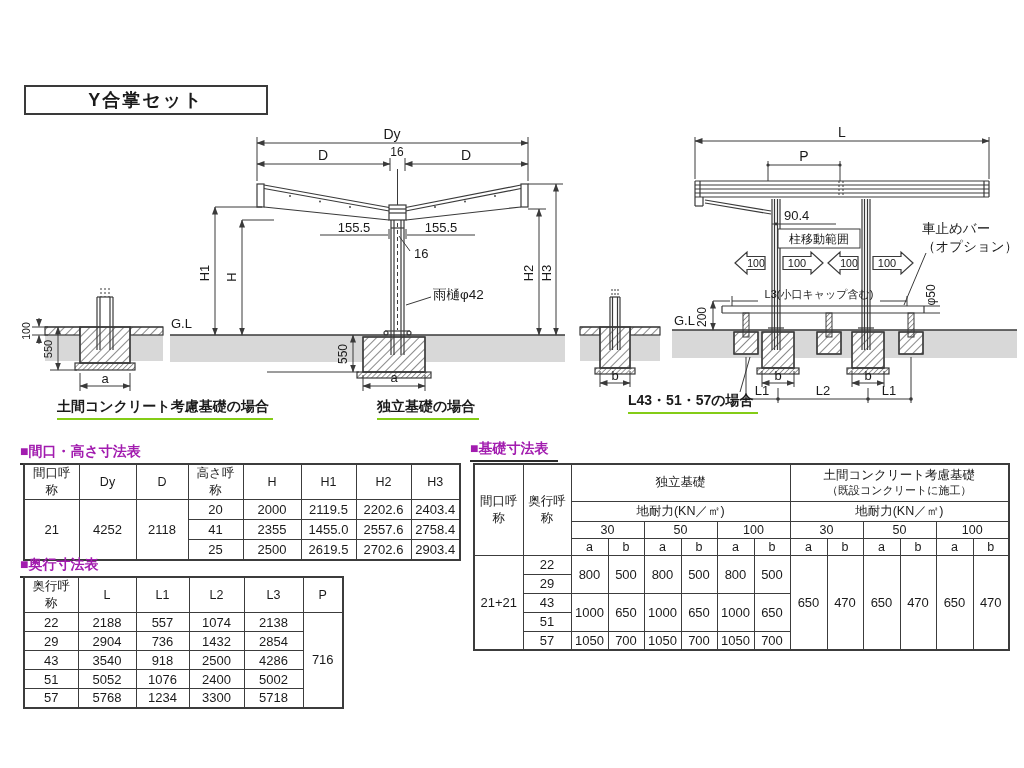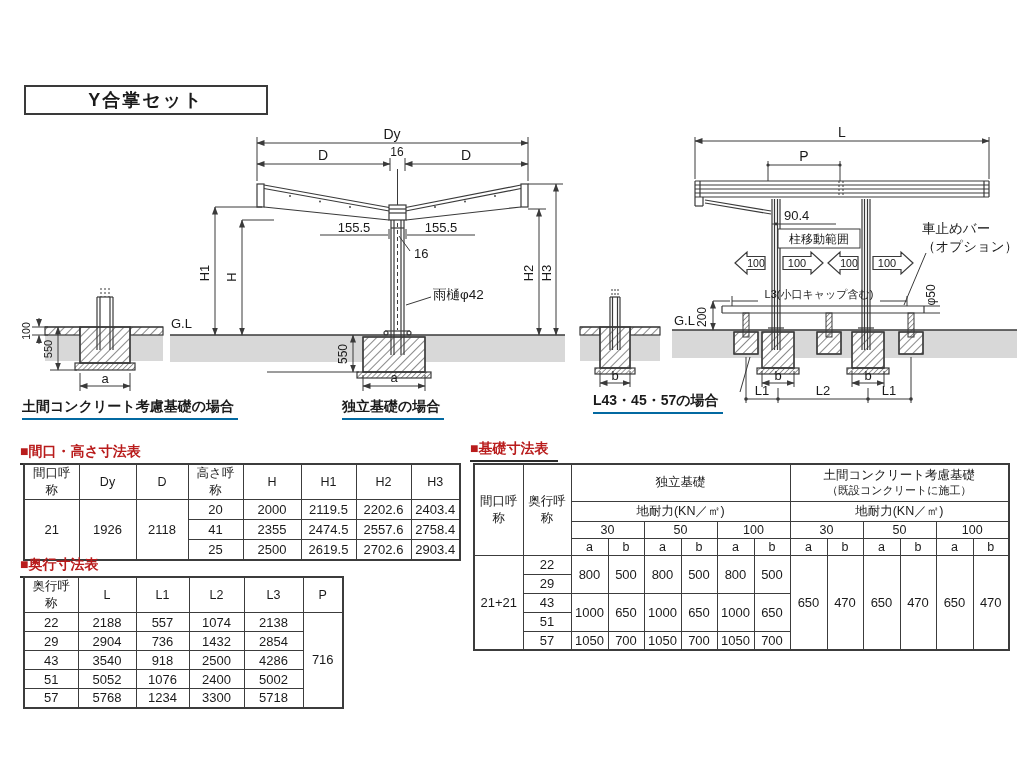--- a/index.html
+++ b/index.html
@@ -10,25 +10,25 @@
   .abs{position:absolute;}
   
   #title-box{
     left:24px;top:85px;width:240px;height:26px;border:2px solid #3a3a3a;
     display:flex;align-items:center;justify-content:center;
     font-size:18px;font-weight:bold;letter-spacing:2px;background:#fff;
   }
   
   .diagram-caption{
     font-size:14px;font-weight:bold;color:#1a1a1a;
-    border-bottom:2px solid #0369a1;padding:0 4px 2px 0;white-space:nowrap;
+    border-bottom:2px solid #84cc16;padding:0 4px 2px 0;white-space:nowrap;margin-left:35px;
   }
   
   .table-title{
-    font-size:14px;font-weight:bold;color:#b91c1c;
+    font-size:14px;font-weight:bold;color:#a21caf;
     border-bottom:2px solid #2b2b2b;padding:0 10px 2px 0;white-space:nowrap;
   }
   
   table.spec{
     position:absolute;border-collapse:collapse;background:#fff;
     border:2px solid #3c3c3c;table-layout:fixed;
   }
   table.spec th, table.spec td{
     border:1.4px solid #3c3c3c;text-align:center;vertical-align:middle;
     padding:0 2px;font-weight:normal;color:#1a1a1a;overflow:hidden;
@@ -355,21 +355,21 @@
   <text x="102" y="200" font-size="13">G.L</text>
   <text x="206" y="255" font-size="13" text-anchor="middle">b</text>
   <text x="296" y="255" font-size="13" text-anchor="middle">b</text>
   <text x="190" y="270" font-size="13" text-anchor="middle">L1</text>
   <text x="251" y="270" font-size="13" text-anchor="middle">L2</text>
   <text x="317" y="270" font-size="13" text-anchor="middle">L1</text>
 </svg>
 
 <div class="abs diagram-caption" style="left:22px;top:398px;">土間コンクリート考慮基礎の場合</div>
 <div class="abs diagram-caption" style="left:342px;top:398px;font-family:Liberation Serif, serif;">独立基礎の場合</div>
-<div class="abs diagram-caption" style="left:593px;top:392px;">L43・45・57の場合</div>
+<div class="abs diagram-caption" style="left:593px;top:392px;">L43・51・57の場合</div>
 
 <div class="abs table-title" style="left:20px;top:443px;">■間口・高さ寸法表</div>
 
 <table id="t1" class="spec" style="left:23px;top:463px;">
   <colgroup>
     <col style="width:55px">
       <col style="width:57px">
       <col style="width:52px">
       <col style="width:55px">
     <col style="width:58px">
@@ -383,32 +383,32 @@
     <th>Dy</th>
     <th>D</th>
     <th>高さ呼称</th>
     <th>H</th>
     <th>H1</th>
     <th>H2</th>
     <th>H3</th>
   </tr>
   <tr>
     <td rowspan="3">21</td>
-    <td rowspan="3">1926</td>
+    <td rowspan="3">4252</td>
     <td rowspan="3">2118</td>
     <td>20</td>
     <td>2000</td>
     <td>2119.5</td>
     <td>2202.6</td>
     <td>2403.4</td>
   </tr>
   <tr>
     <td>41</td>
     <td>2355</td>
-    <td>2474.5</td>
+    <td>1455.0</td>
     <td>2557.6</td>
     <td>2758.4</td>
   </tr>
   <tr>
     <td>25</td>
     <td>2500</td>
     <td>2619.5</td>
     <td>2702.6</td>
     <td>2903.4</td>
   </tr>

